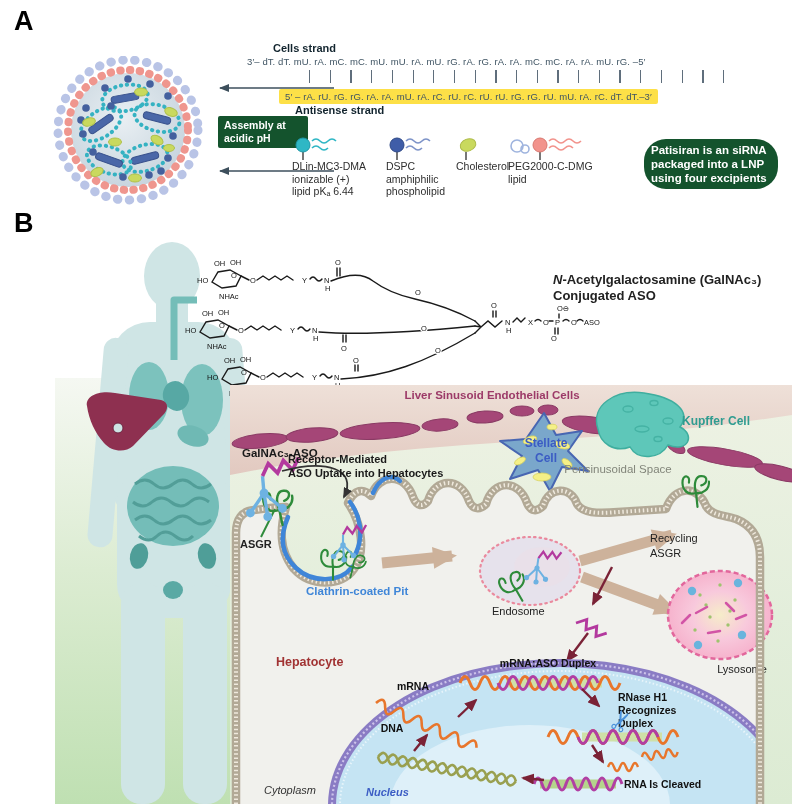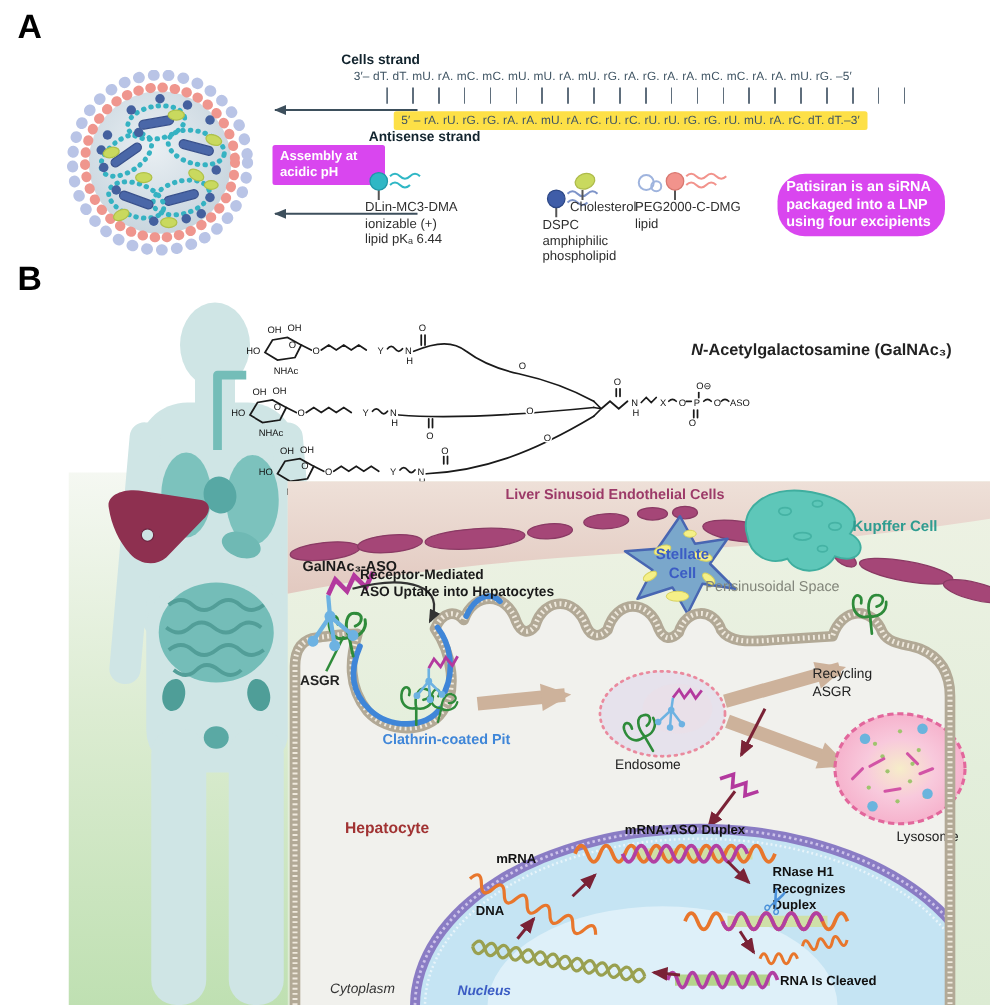--- a/index.html
+++ b/index.html
@@ -1,21 +1,21 @@
 <!DOCTYPE html>
 <html><head>
 <meta charset="utf-8">
 <style>
   html,body{margin:0;padding:0;background:#fff;}
   #fig{position:relative;width:792px;height:804px;background:#fff;overflow:hidden;
        font-family:"Liberation Sans",sans-serif;color:#222;}
   .abs{position:absolute;}
   .panel-label{font-size:27px;font-weight:bold;color:#000;}
-  .notebox{background:#d946ef;color:#fff;font-weight:bold;border-radius:2px;line-height:1.22;}
-  .seq{font-size:9.5px;color:#3f5463;white-space:nowrap;letter-spacing:0.1px;margin-left:36px;}
+  .notebox{background:#14532d;color:#fff;font-weight:bold;border-radius:2px;line-height:1.22;}
+  .seq{font-size:9.5px;color:#3f5463;white-space:nowrap;letter-spacing:0.1px;}
   .seq-label{font-size:11px;font-weight:bold;color:#12242e;}
   .hl{background:#fde047;border-radius:2px;padding:2px 6px;display:inline-block;}
   .ticks{background:repeating-linear-gradient(to right,#5f6e7c 0,#5f6e7c 1.2px,transparent 1.2px,transparent 20.7px);}
   .leg-label{font-size:10.5px;line-height:1.2;color:#2e2e2e;}
   .title-b{width:237px;text-align:left;font-weight:bold;font-size:13px;color:#222;line-height:1.25;}
   .title-b .l1::first-letter{font-style:italic;}
   svg{display:block;}
   svg text{font-family:"Liberation Sans",sans-serif;}
   .chem-ln{stroke:#1a1a1a;stroke-width:1.4;fill:none;stroke-linecap:round;}
   .chem-t{font-size:7.5px;fill:#111;}
@@ -103,21 +103,21 @@
       <line x1="11" y1="18" x2="11" y2="26" stroke="#555" stroke-width="1.6"></line>
       <circle cx="11" cy="11" r="7" fill="#2fb7c5" stroke="#1f98a8"></circle>
       <path d="M20,7 q4,-4 8,0 q4,4 8,0 q4,-4 8,0" fill="none" stroke="#2fb7c5" stroke-width="1.6"></path>
       <path d="M20,14 q4,-4 8,0 q4,4 8,0" fill="none" stroke="#2fb7c5" stroke-width="1.6"></path>
     </svg>
     <div class="leg-label">DLin-MC3-DMA</div>
     <div class="leg-label">ionizable (+)</div>
     <div class="leg-label">lipid pKₐ 6.44</div>
   </div>
 
-  <div class="abs" style="left:386px;top:148px;width:70px;margin-left:48px;">
+  <div class="abs" style="left:386px;top:134px;width:70px;">
     <svg width="52" height="26" viewBox="0 0 52 26">
       <line x1="11" y1="18" x2="11" y2="26" stroke="#555" stroke-width="1.6"></line>
       <circle cx="11" cy="11" r="7" fill="#3f5da8" stroke="#2d4886"></circle>
       <path d="M20,7 q4,-4 8,0 q4,4 8,0 q4,-4 8,0" fill="none" stroke="#7d93c8" stroke-width="1.6"></path>
       <path d="M20,14 q4,-4 8,0 q4,4 8,0" fill="none" stroke="#7d93c8" stroke-width="1.6"></path>
     </svg>
     <div class="leg-label">DSPC</div>
     <div class="leg-label">amphiphilic</div>
     <div class="leg-label">phospholipid</div>
   </div>
@@ -136,21 +136,21 @@
       <circle cx="17" cy="15" r="4" fill="none" stroke="#9fb4de" stroke-width="1.6"></circle>
       <line x1="32" y1="18" x2="32" y2="26" stroke="#555" stroke-width="1.6"></line>
       <circle cx="32" cy="11" r="7" fill="#f2938c" stroke="#d97870"></circle>
       <path d="M41,7 q4,-4 8,0 q4,4 8,0 q4,-4 8,0 q4,4 8,0" fill="none" stroke="#f2938c" stroke-width="1.6"></path>
       <path d="M41,14 q4,-4 8,0 q4,4 8,0 q4,-4 8,0" fill="none" stroke="#f2938c" stroke-width="1.6"></path>
     </svg>
     <div class="leg-label">PEG2000-C-DMG</div>
     <div class="leg-label">lipid</div>
   </div>
 
-  <div class="abs notebox" style="left:622px;top:139px;width:120px;padding:4px 7px;font-size:11.5px;border-radius:22px;">Patisiran is an siRNA packaged into a LNP using four excipients</div>
+  <div class="abs notebox" style="left:644px;top:139px;width:120px;padding:4px 7px;font-size:11.5px;border-radius:22px;">Patisiran is an siRNA packaged into a LNP using four excipients</div>
 
   <div class="abs panel-label" style="left:14px;top:208px;">B</div>
 
   <div class="abs" style="left:55px;top:378px;width:180px;height:426px;background:linear-gradient(180deg,#f5f8f2 0%,#dcecd2 45%,#bfe0b2 100%);"></div>
 
   <svg class="abs" style="left:55px;top:238px;" width="205" height="566" viewBox="0 0 205 566">
     <g fill="#cfe5e5">
       <ellipse cx="117" cy="38" rx="28" ry="34"></ellipse>
       <rect x="101" y="58" width="32" height="34"></rect>
       <rect x="55" y="84" width="128" height="200" rx="40"></rect>
@@ -238,20 +238,21 @@
       <text class="chem-t" x="366" y="98">O</text>
       <path class="chem-ln" d="M378,78 q3,-3 6,0"></path>
       <text class="chem-t" x="386" y="82">O</text>
       <path class="chem-ln" d="M392,78 q3,-3 6,0"></path>
       <text class="chem-t" x="399" y="82">ASO</text>
     </g>
   </svg>
 
   <div class="abs title-b" style="left:553px;top:272px;">
     <div class="l1">N-Acetylgalactosamine (GalNAc₃)</div>
+    <div>Conjugated ASO</div>
   </div>
 
   <svg class="abs" style="left:230px;top:385px;" width="562" height="419" viewBox="0 0 562 419">
     <defs>
       <linearGradient id="bgGreen" x1="0" y1="0" x2="0" y2="1">
         <stop offset="0%" stop-color="#eef2e4"></stop>
           <stop offset="55%" stop-color="#e3eedb"></stop>
           <stop offset="100%" stop-color="#dcebd3"></stop>
       </linearGradient>
       <linearGradient id="sinG" x1="0" y1="0" x2="0" y2="1">

